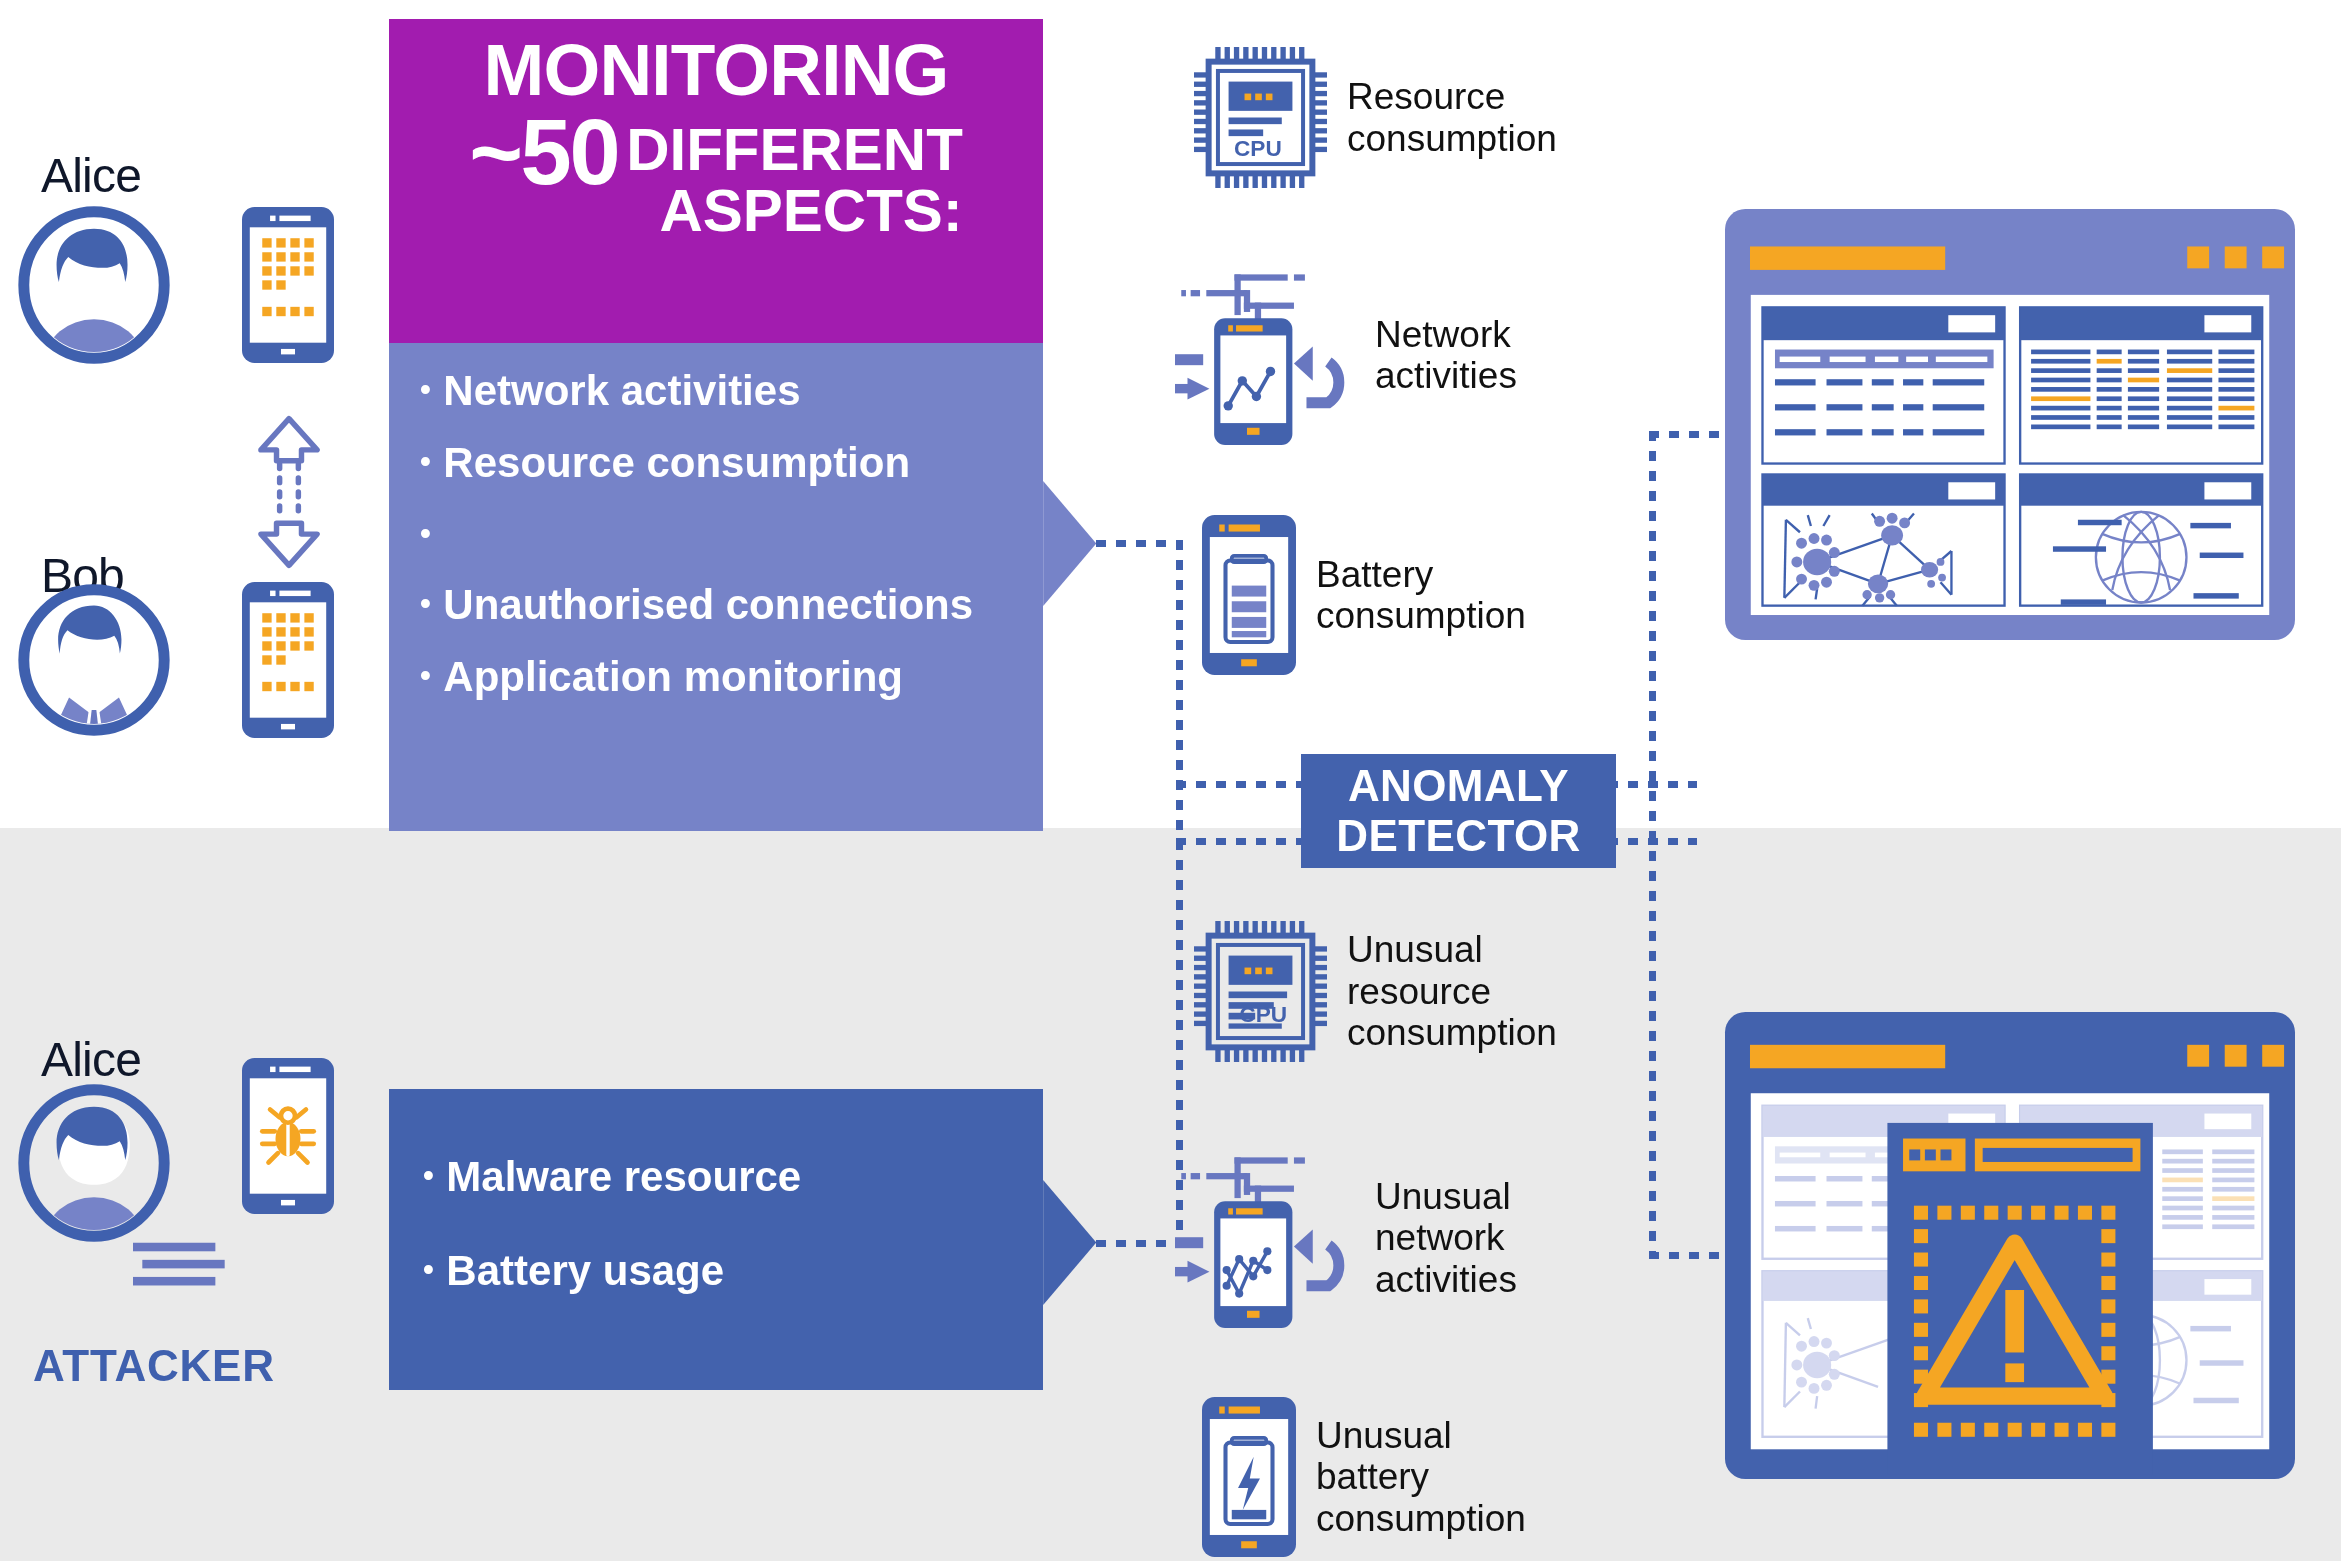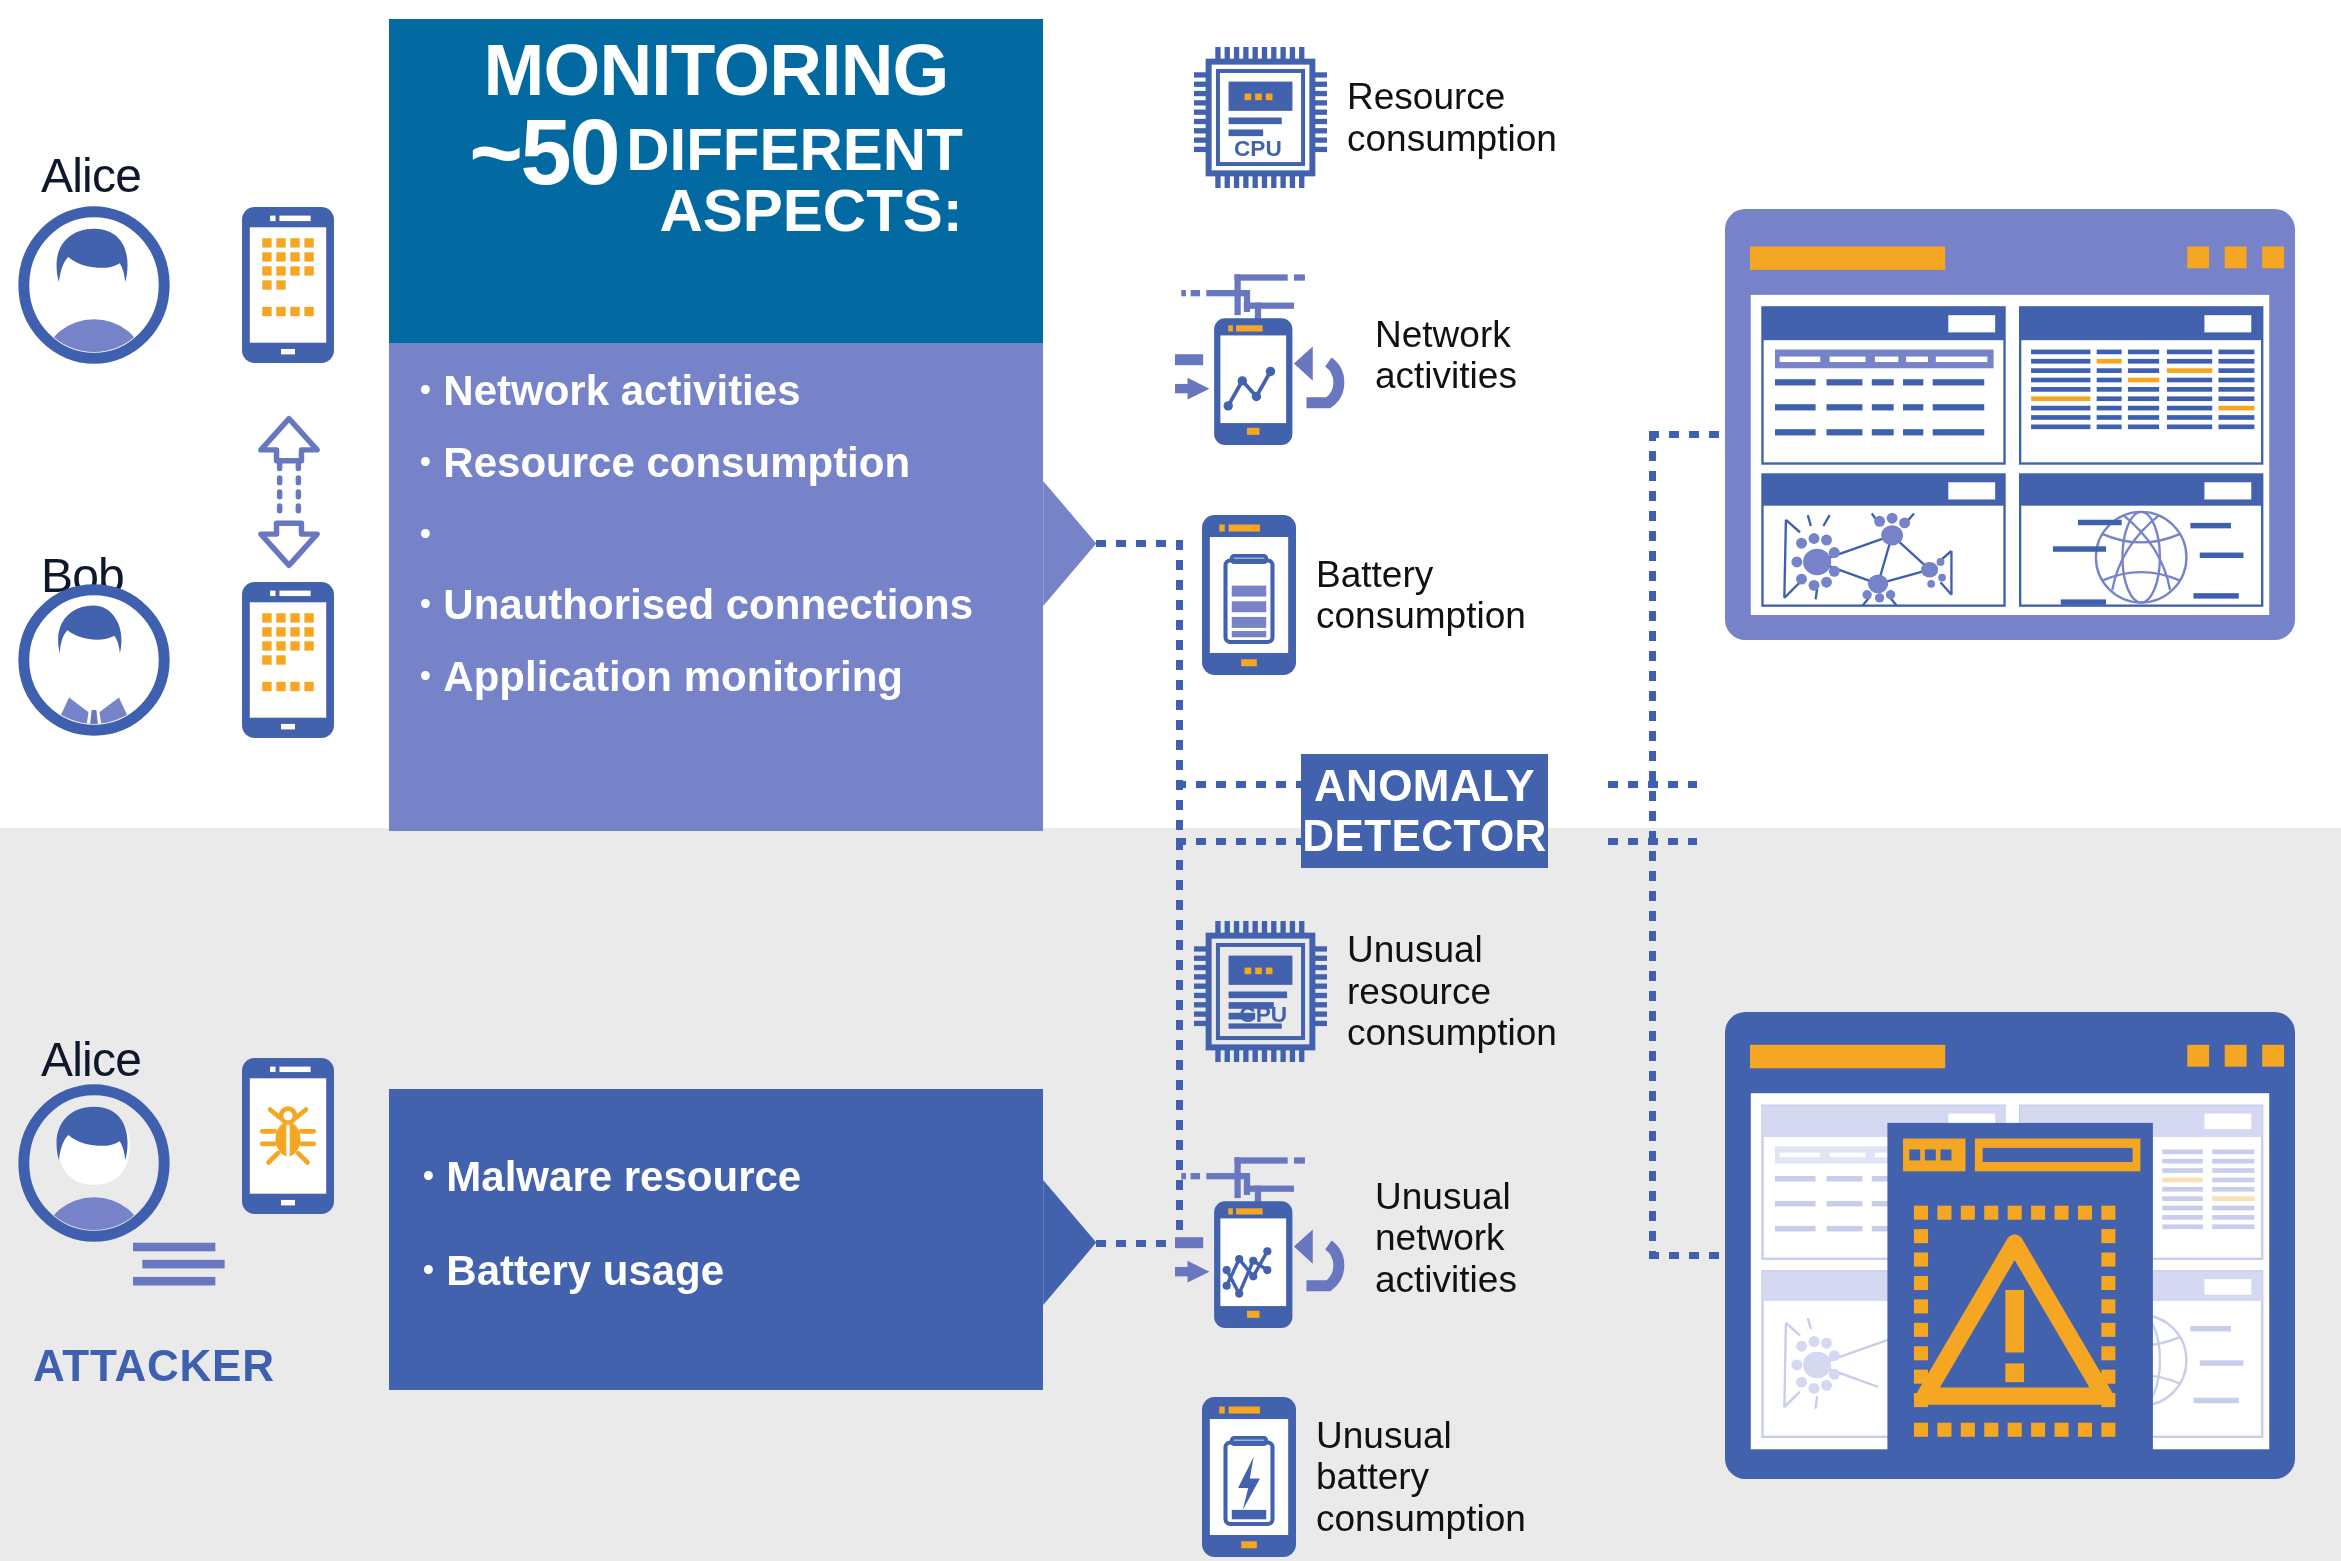--- a/index.html
+++ b/index.html
@@ -24,21 +24,21 @@
     font-size:48px; color:#0f172a; font-weight:400; letter-spacing:-0.8px;
     font-family:"Liberation Sans", sans-serif; white-space:nowrap;
   }
   .attacker-label {
     font-size:44px; font-weight:bold; color:#3F60AE; letter-spacing:0.8px; white-space:nowrap;
   }
 
   
   .mon-head {
     position:absolute;
-    background:#0369a1;
+    background:#a21caf;
     color:#fff;
     padding:14px 26.5px 20px 26.5px;
   }
   .mon-title-1 {
     font-size:73px; font-weight:bold; letter-spacing:-0.8px; line-height:1.0; text-align:center;
   }
   .mon-row2 { display:flex; align-items:flex-start; justify-content:center; line-height:1.0; }
   .mon-50 { font-size:92px; font-weight:bold; letter-spacing:-2.3px; }
   .mon-diff { font-size:60px; font-weight:bold; line-height:1.02; text-align:left; padding-top:12.5px; padding-left:7.8px;}
   .mon-diff .l2 { display:block; text-align:right; }
@@ -456,21 +456,21 @@
           <rect x="19" y="55" width="22" height="7"></rect>
           <rect x="19" y="65" width="22" height="7"></rect>
           <rect x="19" y="74" width="22" height="4"></rect>
         </g>
       </svg>
     </div>
     <div class="lbl">Battery
 consumption</div>
   </div>
 
-  <div class="anomaly" style="left:1301px; top:754px; width:247px; height:114px;">
+  <div class="anomaly" style="left:1301px; top:754px; width:315px; height:114px;">
     <div>
       <div>ANOMALY</div>
       <div>DETECTOR</div>
     </div>
   </div>
 
   <div class="aspect" style="left:1194px; top:921px;">
     <div>
       <svg width="133" height="141" viewBox="0 0 100 106">
         <g fill="#4362AD">

